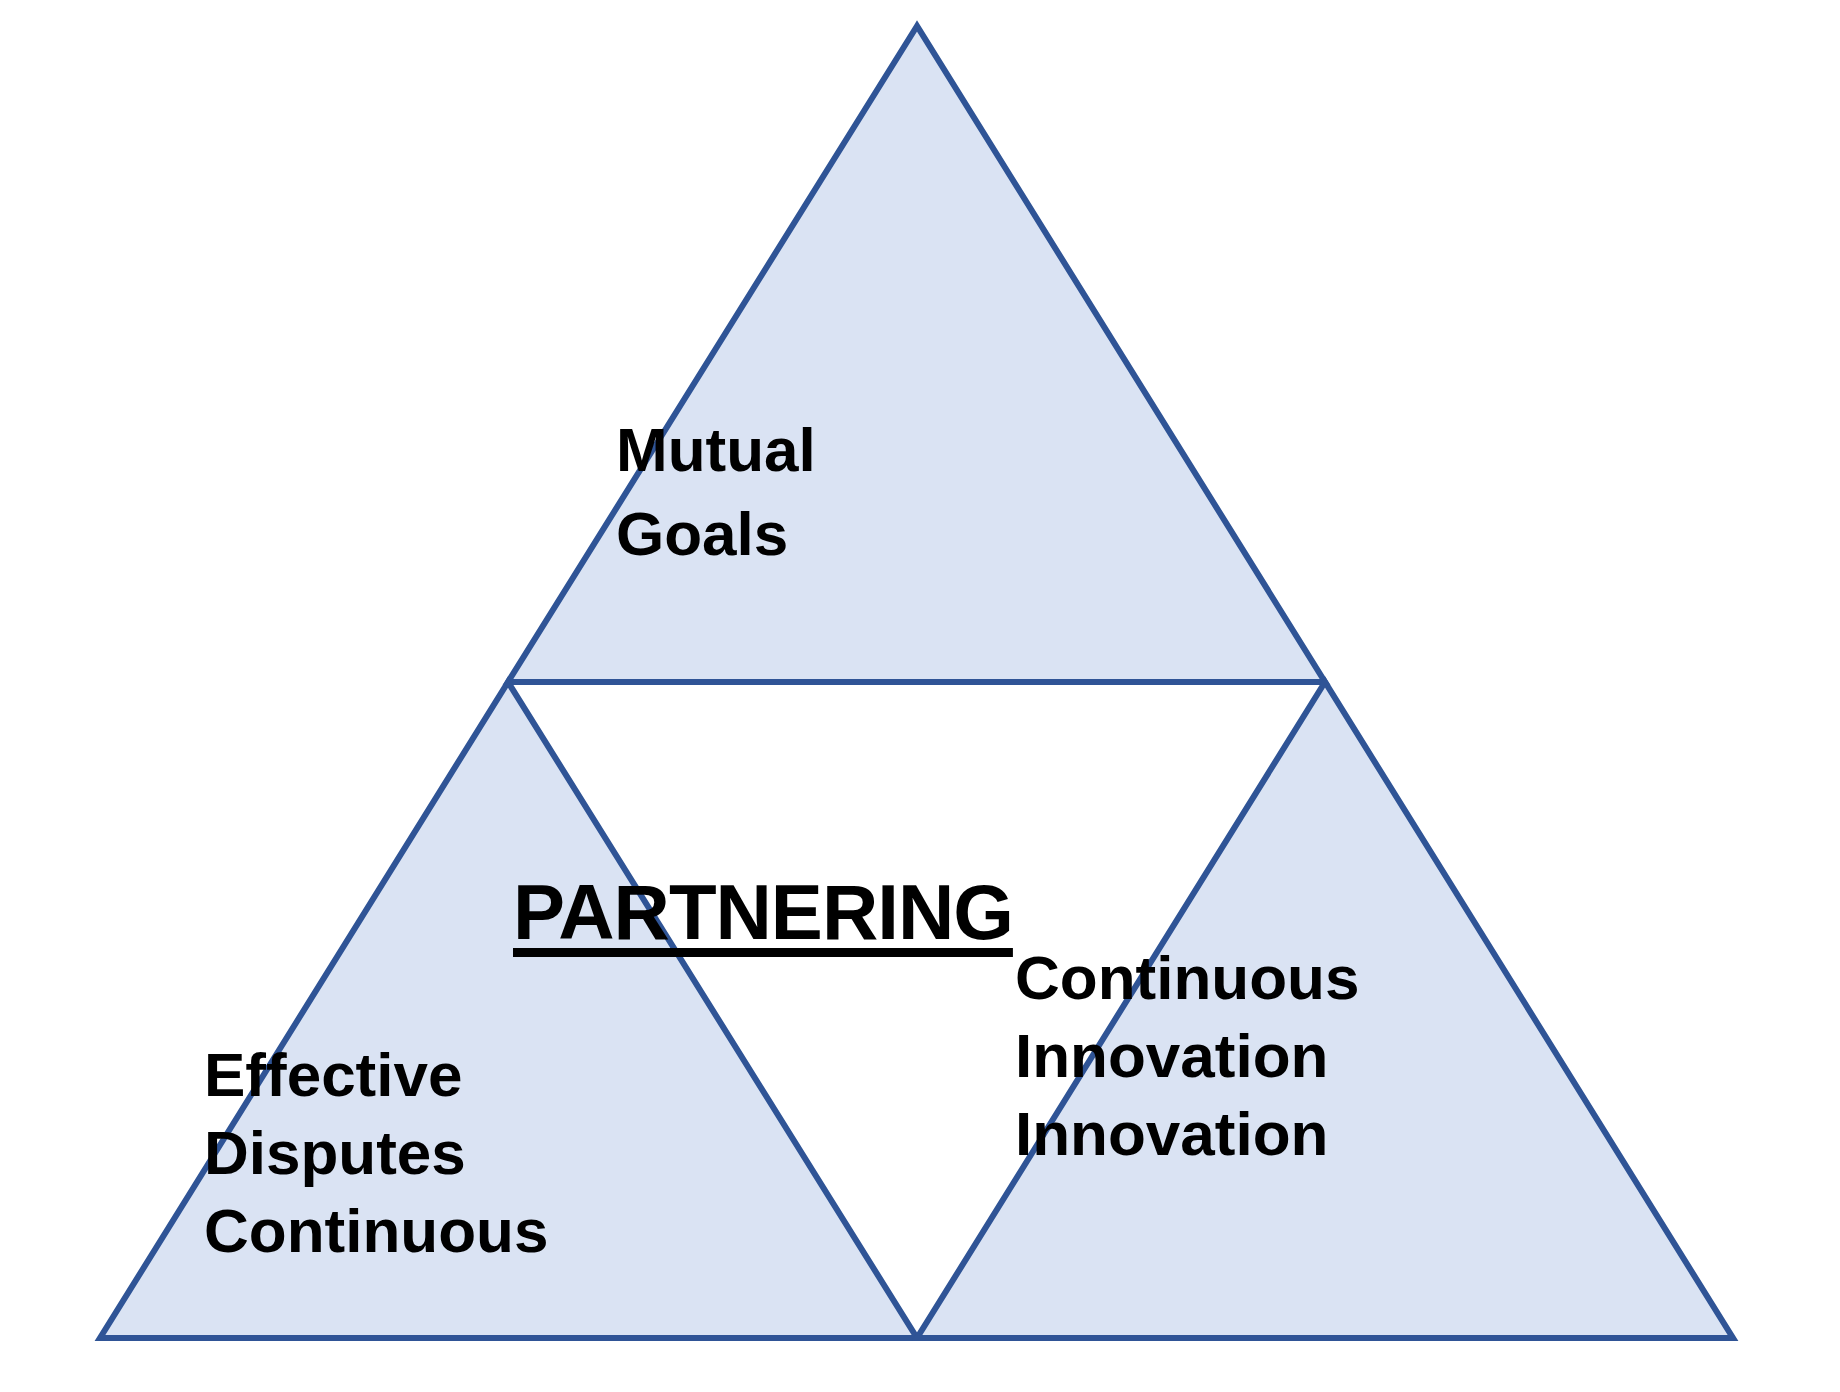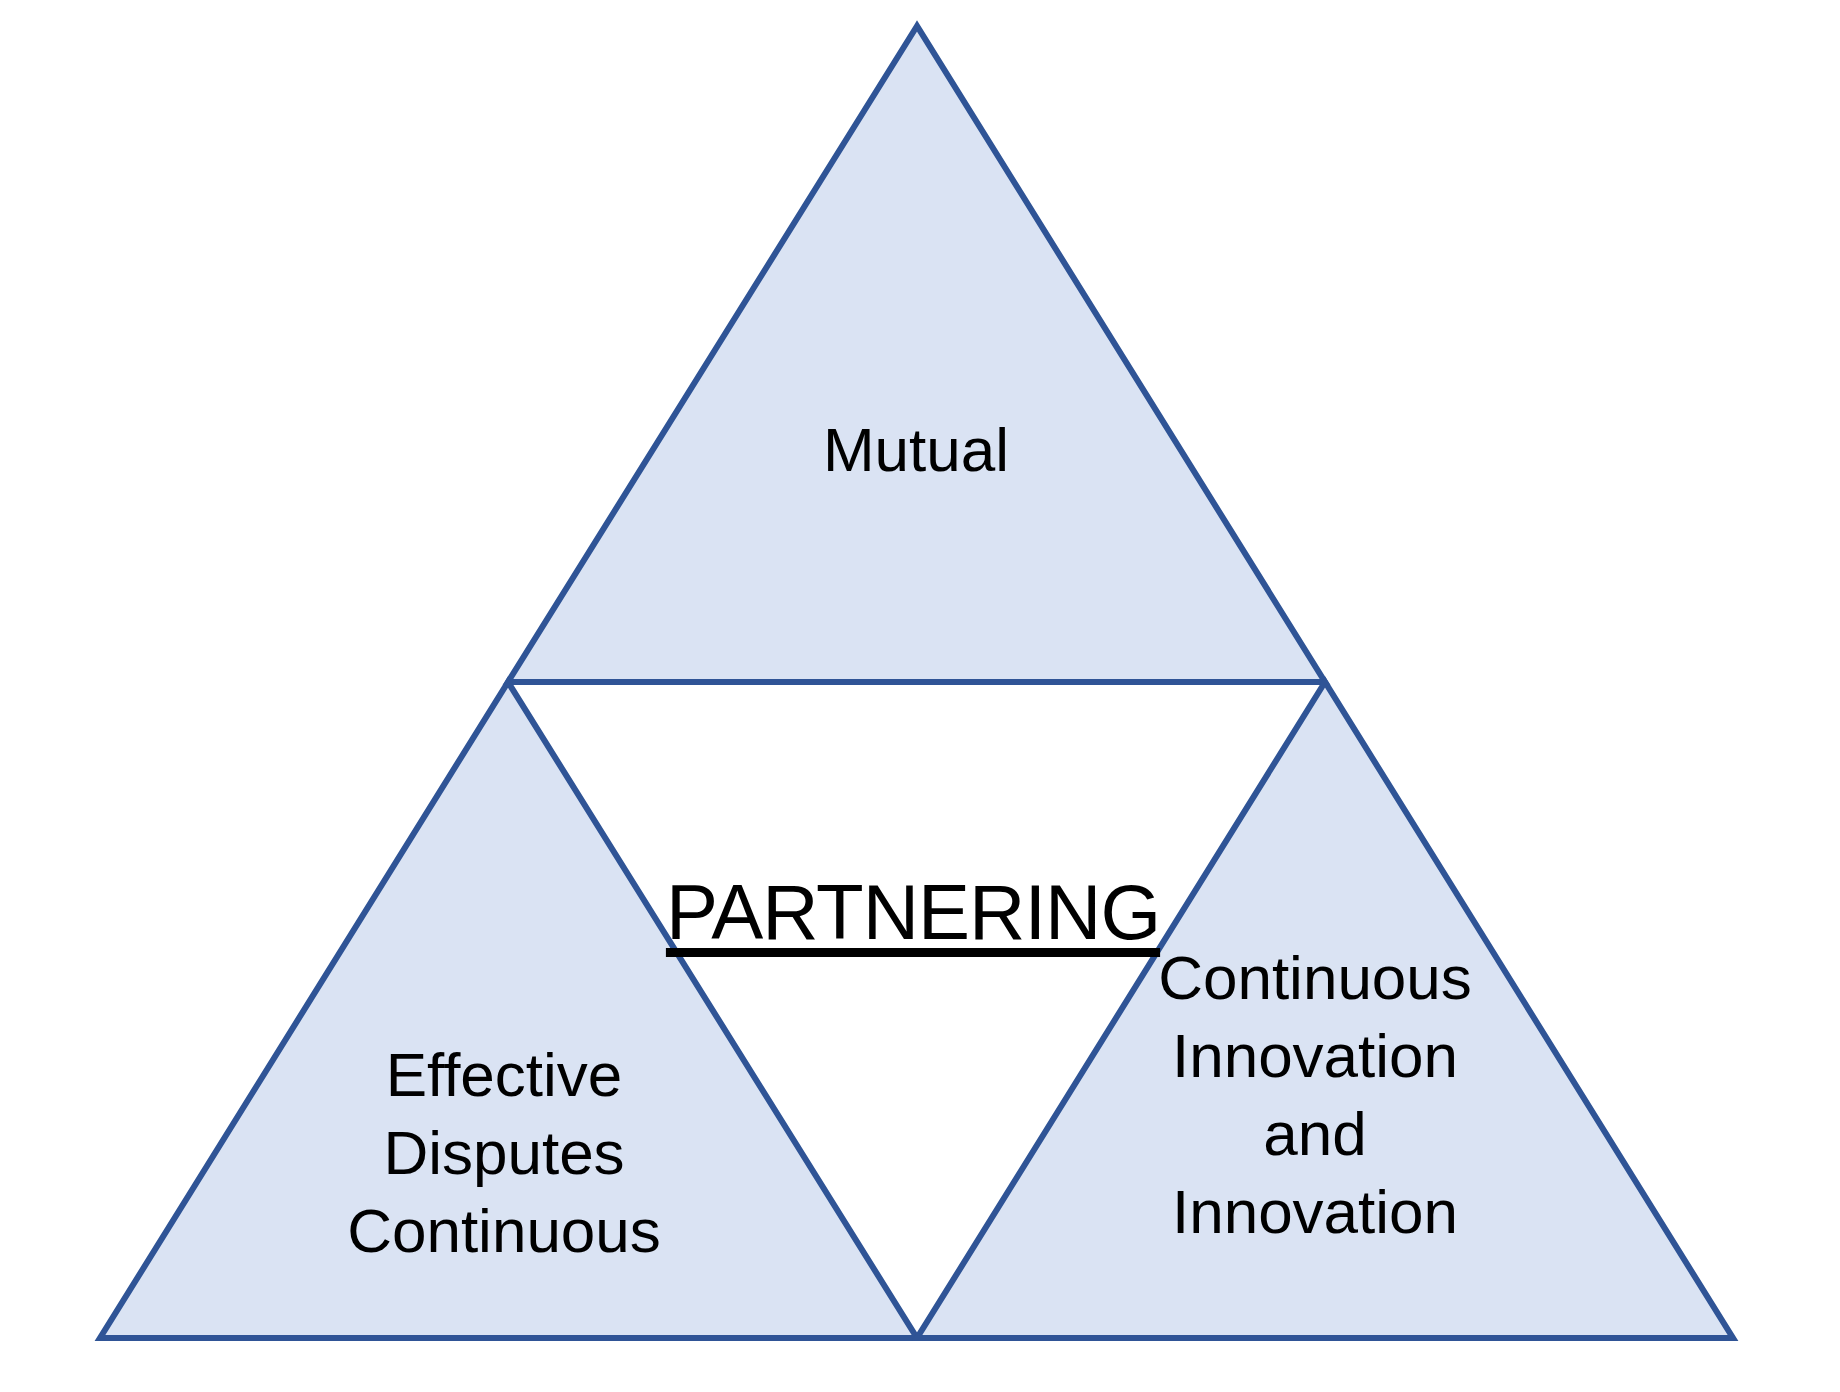--- a/index.html
+++ b/index.html
@@ -33,22 +33,22 @@
     display: block;
   }
   .tri {
     fill: var(--fill);
     stroke: var(--stroke);
     stroke-width: 6;
     stroke-linejoin: miter;
   }
   .label {
     position: absolute;
-    text-align: center;
-    font-weight: normal;
+    text-align: left;
+    font-weight: bold;
     color: var(--text);
   }
   .label-top {
     left: 616px;
     top: 408px;
     width: 600px;
     font-size: 62px;
     line-height: 84px;
   }
   .label-left {
@@ -86,32 +86,32 @@
 <div class="canvas">
 
   <svg viewBox="0 0 1840 1392" aria-hidden="true">
     <polygon class="tri" points="917,26 508,682 1325,682"></polygon>
     <polygon class="tri" points="508,682 100,1338 917,1338"></polygon>
     <polygon class="tri" points="1325,682 917,1338 1733,1338"></polygon>
   </svg>
 
   <div class="label label-top">
     <div class="line">Mutual</div>
+    <div class="line">Goals</div>
   </div>
 
   <div class="label label-center">
     <span class="underlined">PARTNERING</span>
   </div>
 
   <div class="label label-left">
     <div class="line">Effective</div>
     <div class="line">Disputes</div>
     <div class="line">Continuous</div>
   </div>
 
   <div class="label label-right">
     <div class="line">Continuous</div>
     <div class="line">Innovation</div>
-    <div class="line">and</div>
     <div class="line">Innovation</div>
   </div>
 
 </div>
 
 </body></html>

